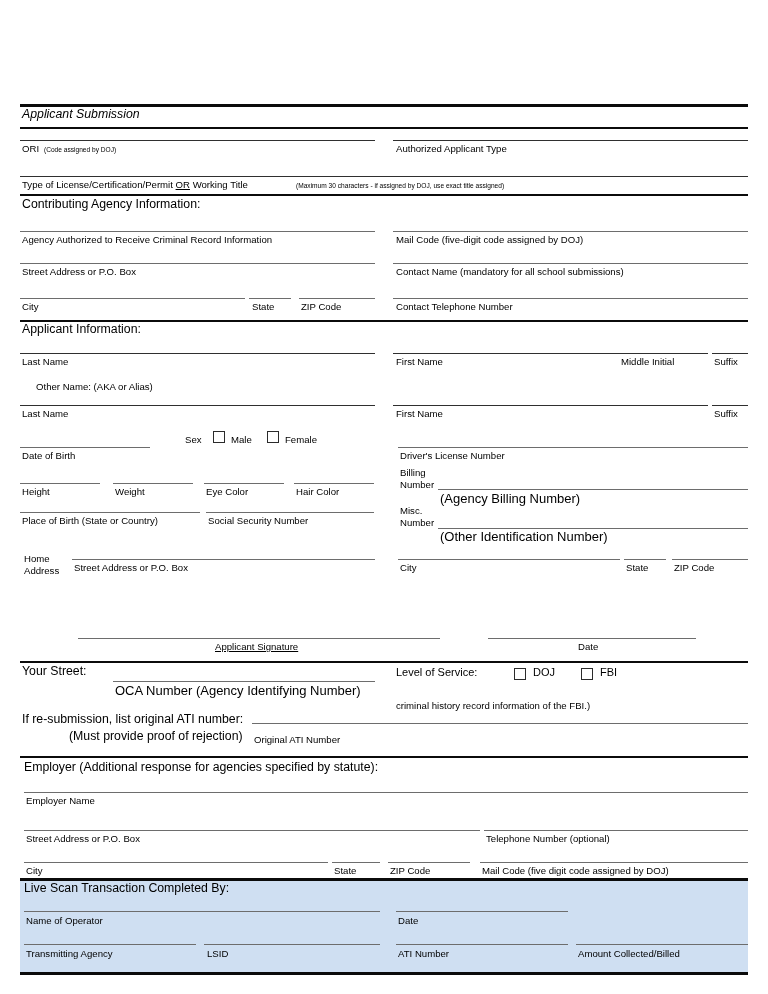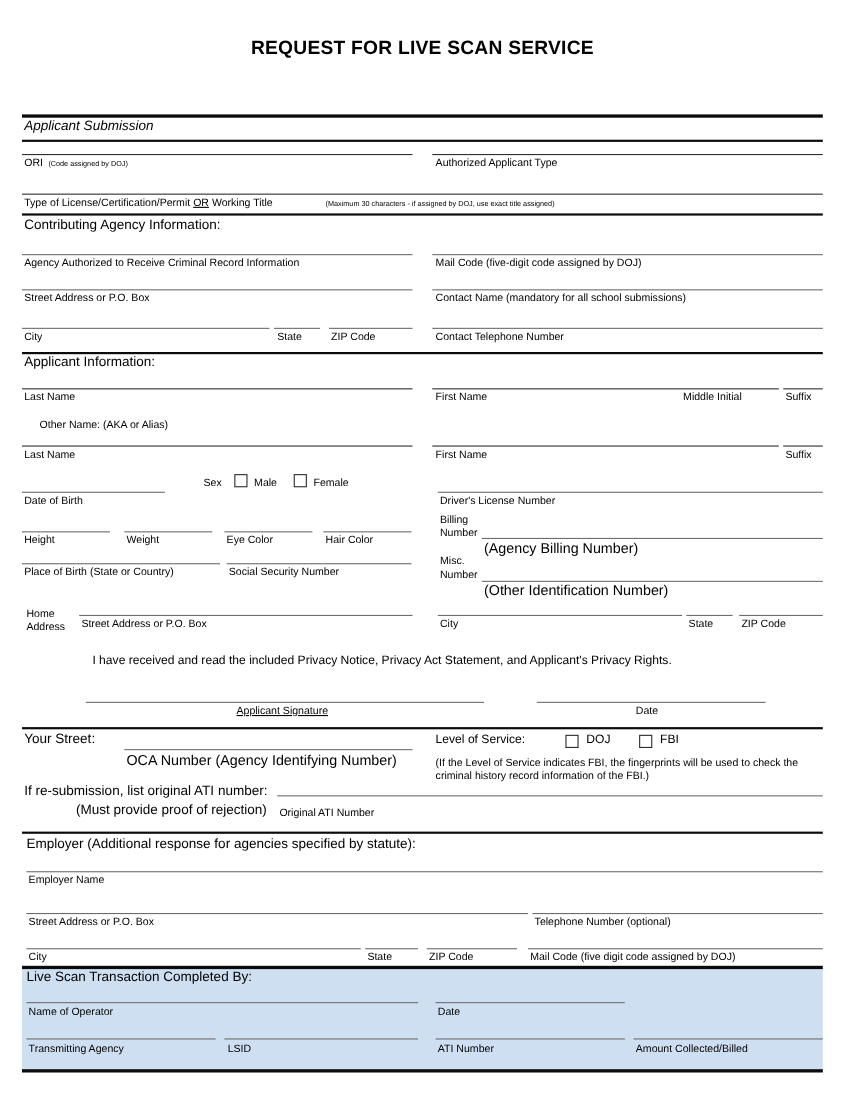--- a/index.html
+++ b/index.html
@@ -37,21 +37,20 @@
   .cbox{position:absolute;width:12px;height:12px;border:1px solid #2b2b2b;background:#fff;box-sizing:border-box;}
 
   
   .blueblock{position:absolute;background:#cfdff2;}
 </style>
 </head>
 <body>
 
 <div class="page">
 
-  <div class="title">REQUEST FOR LIVE SCAN SERVICE</div>
 
   <div class="rule thick" style="left:20px;top:104px;width:728px;"></div>
   <div class="lbl ital" style="left:22px;top:109px;">Applicant Submission</div>
   <div class="rule med" style="left:20px;top:127px;width:728px;"></div>
 
   <div class="fieldline dark" style="left:20px;top:140px;width:355px;"></div>
   <div class="lbl" style="left:22px;top:143px;">ORI</div>
   <div class="lbl tiny" style="left:44px;top:146px;">(Code assigned by DOJ)</div>
 
   <div class="fieldline dark" style="left:393px;top:140px;width:355px;"></div>
@@ -143,39 +142,37 @@
   <div class="lbl" style="left:24px;top:565px;">Address</div>
   <div class="fieldline" style="left:72px;top:559px;width:303px;"></div>
   <div class="lbl" style="left:74px;top:562px;">Street Address or P.O. Box</div>
   <div class="fieldline" style="left:398px;top:559px;width:222px;"></div>
   <div class="lbl" style="left:400px;top:562px;">City</div>
   <div class="fieldline" style="left:624px;top:559px;width:42px;"></div>
   <div class="lbl" style="left:626px;top:562px;">State</div>
   <div class="fieldline" style="left:672px;top:559px;width:76px;"></div>
   <div class="lbl" style="left:674px;top:562px;">ZIP Code</div>
 
-  <div class="lbl mid" style="left:84px;top:596px;">I have received and read the included Privacy Notice, Privacy Act Statement, and Applicant's Privacy Rights.</div>
 
   <div class="fieldline" style="left:78px;top:638px;width:362px;"></div>
   <div class="lbl" style="left:215px;top:641px;text-decoration:underline;">Applicant Signature</div>
   <div class="fieldline" style="left:488px;top:638px;width:208px;"></div>
   <div class="lbl" style="left:578px;top:641px;">Date</div>
 
   <div class="rule med" style="left:20px;top:661px;width:728px;"></div>
 
   <div class="lbl sec" style="left:22px;top:666px;">Your Street:</div>
   <div class="fieldline" style="left:113px;top:681px;width:262px;"></div>
   <div class="lbl small" style="left:115px;top:686px;">OCA Number (Agency Identifying Number)</div>
 
   <div class="lbl mid" style="left:396px;top:667px;">Level of Service:</div>
   <div class="cbox" style="left:514px;top:668px;"></div>
   <div class="lbl mid" style="left:533px;top:667px;">DOJ</div>
   <div class="cbox" style="left:581px;top:668px;"></div>
   <div class="lbl mid" style="left:600px;top:667px;">FBI</div>
-  <div class="lbl" style="left:396px;top:688px;">(If the Level of Service indicates FBI, the fingerprints will be used to check the</div>
   <div class="lbl" style="left:396px;top:700px;">criminal history record information of the FBI.)</div>
 
   <div class="lbl sec" style="left:22px;top:714px;">If re-submission, list original ATI number:</div>
   <div class="lbl sec" style="left:22px;top:731px;margin-left:47px;">(Must provide proof of rejection)</div>
   <div class="fieldline" style="left:252px;top:723px;width:496px;"></div>
   <div class="lbl" style="left:254px;top:734px;">Original ATI Number</div>
 
   <div class="rule med" style="left:20px;top:756px;width:728px;"></div>
   <div class="lbl sec" style="left:24px;top:762px;">Employer (Additional response for agencies specified by statute):</div>
 

